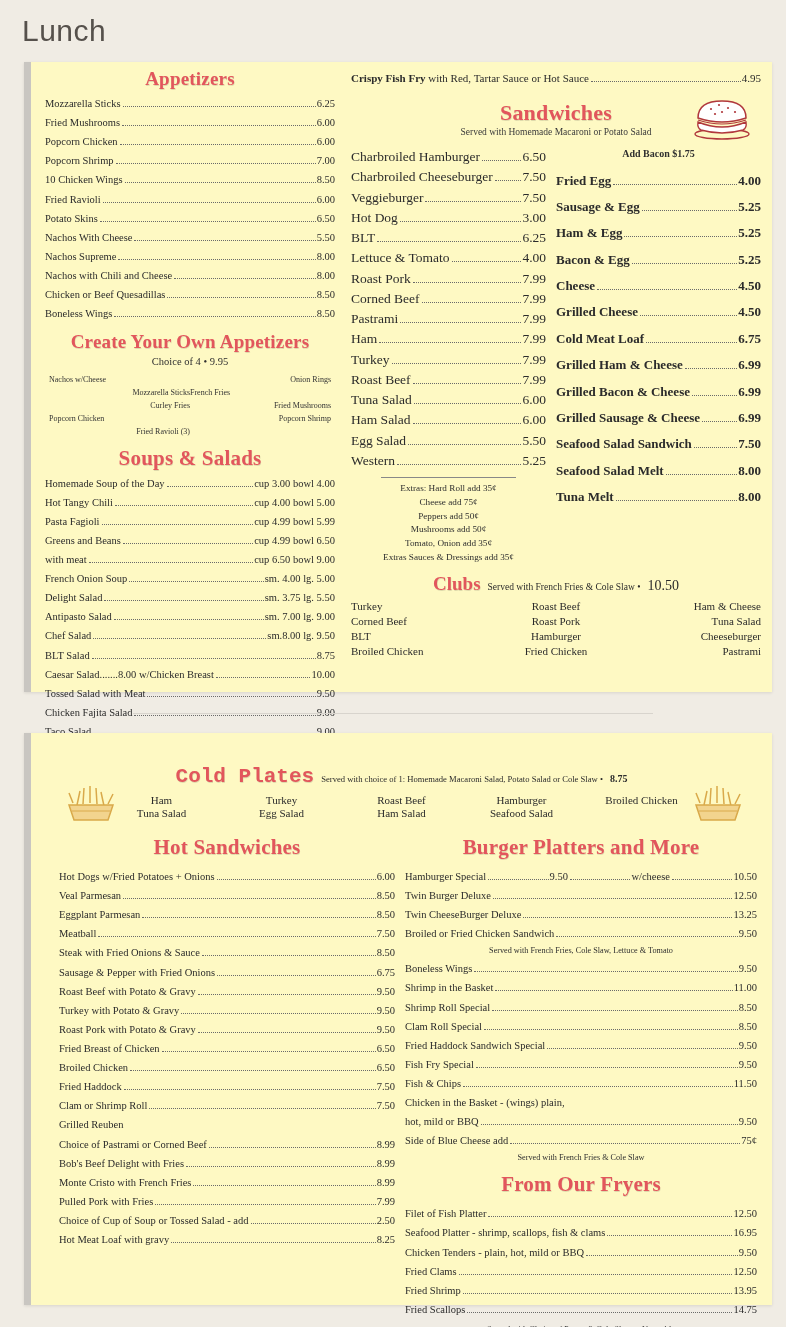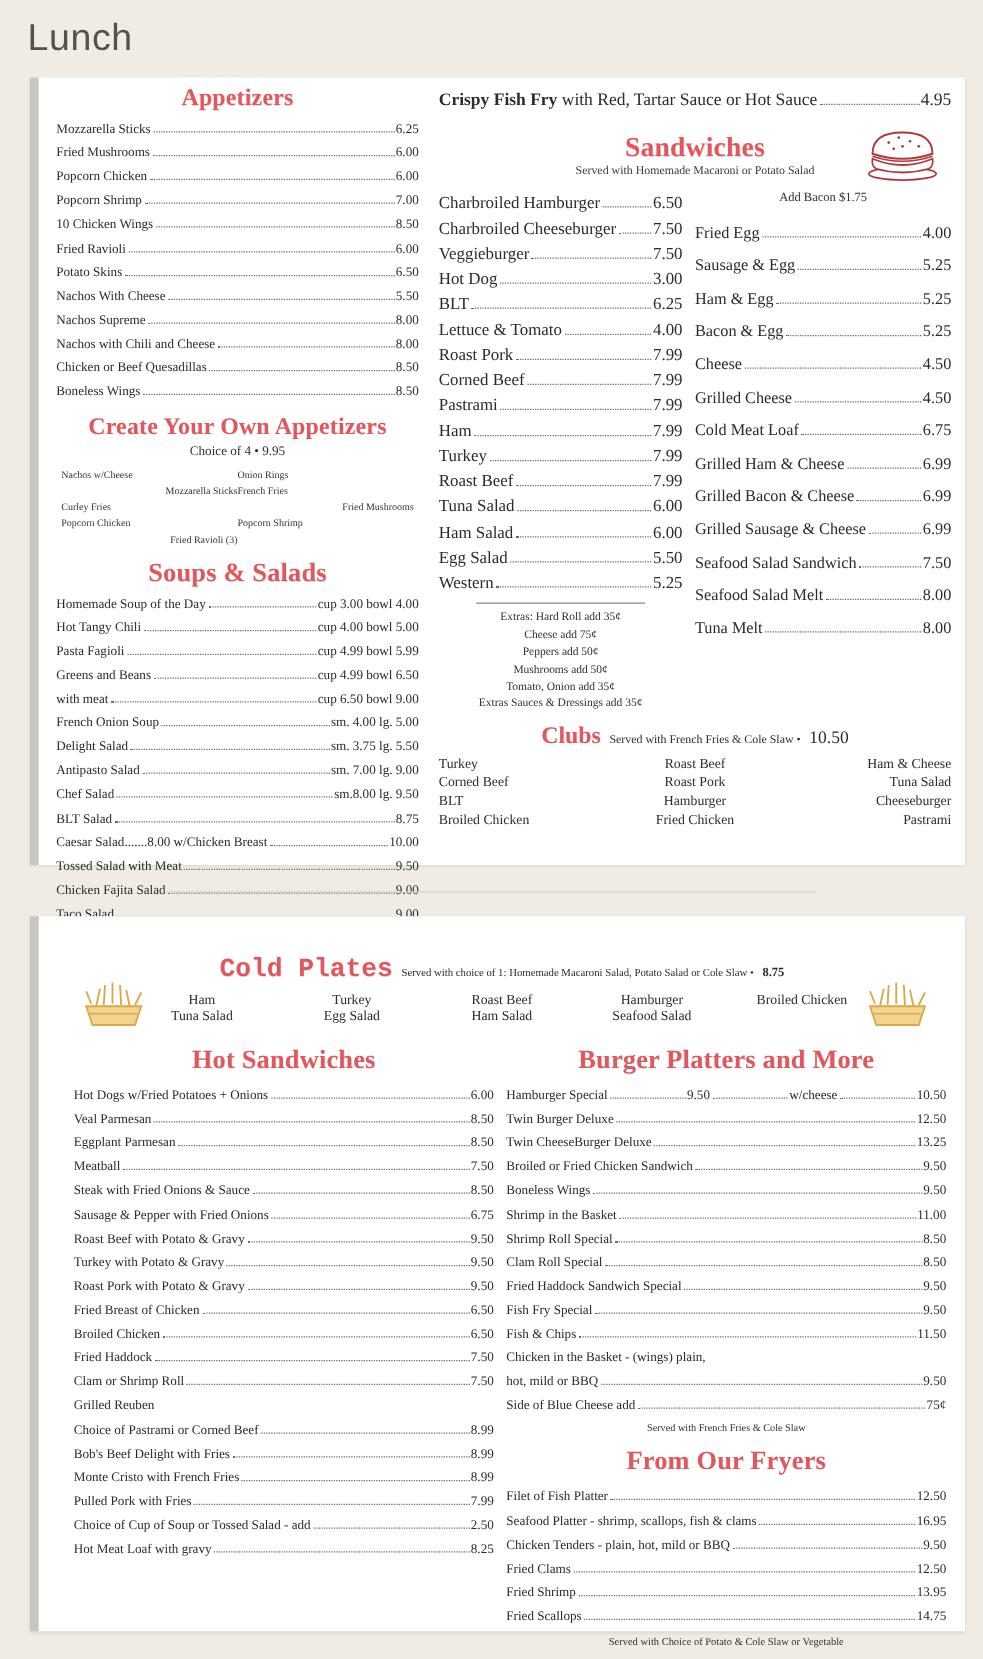--- a/index.html
+++ b/index.html
@@ -14,21 +14,21 @@
   .page-title {
     font-family: "Liberation Sans", sans-serif;
     font-size: 30px;
     font-weight: 400;
     color: #56514c;
     padding: 14px 0 0 22px;
     letter-spacing: 0.5px;
   }
   .panel {
     position: absolute;
-    background: #ffffff;
+    background: #fef9c3;
     border-left: 7px solid #c9c6c1;
     box-shadow: 0 1px 3px rgba(0,0,0,0.10);
   }
   #panel-one { left: 24px; top: 62px; width: 748px; height: 630px; }
   #panel-two { left: 24px; top: 733px; width: 748px; height: 572px; }
   .divider-line {
     position: absolute;
     left: 133px; top: 713px; width: 520px; height: 1px;
     background: #d8d4cd;
   }
@@ -74,21 +74,21 @@
   .row.lg2 { font-size: 13px; line-height: 2.03; }
 
   .tiny { font-size: 7.6px; line-height: 1.5; color: #3a3a3a; }
   .small-c { font-size: 9px; text-align: center; color: #2f2f2f; line-height: 1.45; }
 
   .grid3 {
     display: grid; grid-template-columns: repeat(2, 1fr);
     font-size: 8px; color: #333; row-gap: 4px;
     text-align: left;
   }
-  .grid3 > div:nth-child(3n+2) { text-align: left; }
+  .grid3 > div:nth-child(3n+2) { text-align: right; }
   .grid3 > div:nth-child(3n+3) { text-align: right; }
 
   .clubs-grid {
     display: grid; grid-template-columns: repeat(3, 1fr);
     font-size: 11px; row-gap: 3px; color: #2b2b2b;
   }
   .clubs-grid > div:nth-child(3n+2) { text-align: center; }
   .clubs-grid > div:nth-child(3n+3) { text-align: right; }
 
   .cold-grid {
@@ -275,21 +275,21 @@
             <span class="nm">Taco Salad</span>
             <span class="dots"></span>
             <span class="pr">9.00</span>
           </div>
         </div>
       <div class="tiny" style="margin-top:7px;">Choice of Dressing: Italian, Pepper Parm., French, Russian • Lite</div>
       <div class="tiny">Dressings: Raspberry Vinegarette, Honey Dijon • Blue Cheese add 50¢</div>
     </div>
 
     <div class="col-right" style="left:320px; top:6px; width:410px;">
-      <div class="row" style="font-size:14px;">
+      <div class="row" style="font-size:11px;">
         <span class="nm"><b>Crispy Fish Fry</b><span> with Red, Tartar Sauce or Hot Sauce</span></span>
         <span class="dots"></span>
         <span class="pr">4.95</span>
       </div>
 
       <div style="position:relative; margin-top:12px;">
         <h2 class="sec" style="font-size:22px;">Sandwiches</h2>
         <div class="sec-sub">Served with Homemade Macaroni or Potato Salad</div>
 
         <svg class="burger-icon" style="right:8px; top:-4px;" width="62" height="46" viewBox="0 0 62 46">
@@ -393,21 +393,21 @@
           <div class="hr-thin"></div>
           <div class="extras" id="extras-list">
               <div>Extras: Hard Roll add 35¢</div>
               <div>Cheese add 75¢</div>
               <div>Peppers add 50¢</div>
               <div>Mushrooms add 50¢</div>
               <div>Tomato, Onion add 35¢</div>
               <div>Extras Sauces &amp; Dressings add 35¢</div>
             </div>
         </div>
-        <div style="width:205px;">
+        <div style="width:205px;font-weight:bold;">
           <div class="small-c" style="font-size:10px; margin-bottom:6px;">Add Bacon $1.75</div>
           <div id="sand-right">
               <div class="row lg2">
                 <span class="nm">Fried Egg</span>
                 <span class="dots"></span>
                 <span class="pr">4.00</span>
               </div>
               <div class="row lg2">
                 <span class="nm">Sausage &amp; Egg</span>
                 <span class="dots"></span>
@@ -665,20 +665,21 @@
                 <span class="nm">Twin CheeseBurger Deluxe</span>
                 <span class="dots"></span>
                 <span class="pr">13.25</span>
               </div>
               <div class="row">
                 <span class="nm">Broiled or Fried Chicken Sandwich</span>
                 <span class="dots"></span>
                 <span class="pr">9.50</span>
               </div>
             </div>
+          <div class="small-c" style="font-size:8.2px; margin:2px 0 2px 0;">Served with French Fries, Cole Slaw, Lettuce &amp; Tomato</div>
           <div id="burger-bottom">
               <div class="row">
                 <span class="nm">Boneless Wings</span>
                 <span class="dots"></span>
                 <span class="pr">9.50</span>
               </div>
               <div class="row">
                 <span class="nm">Shrimp in the Basket</span>
                 <span class="dots"></span>
                 <span class="pr">11.00</span>

